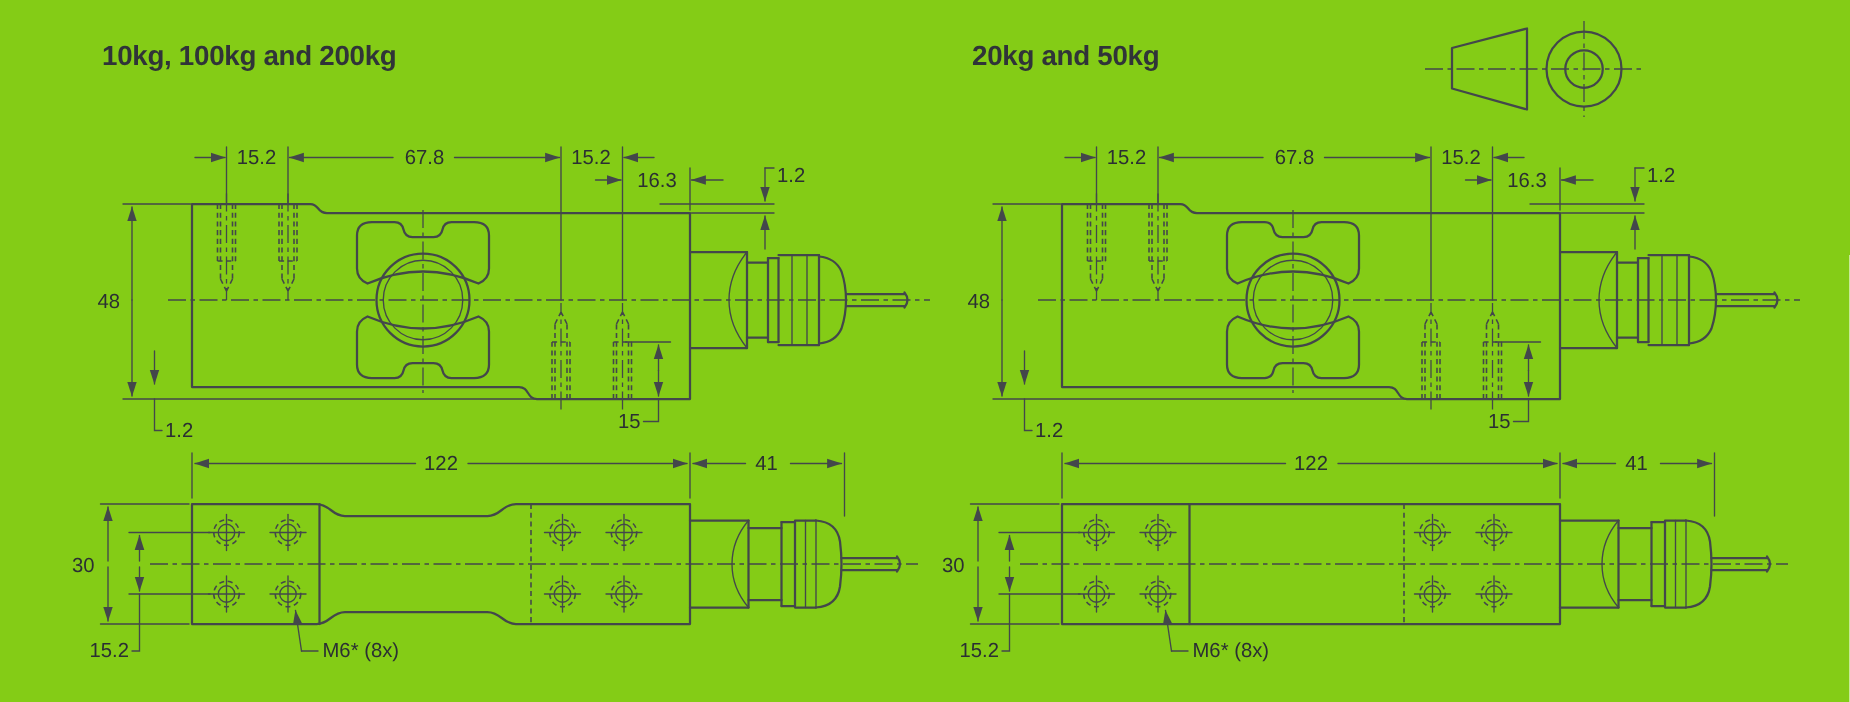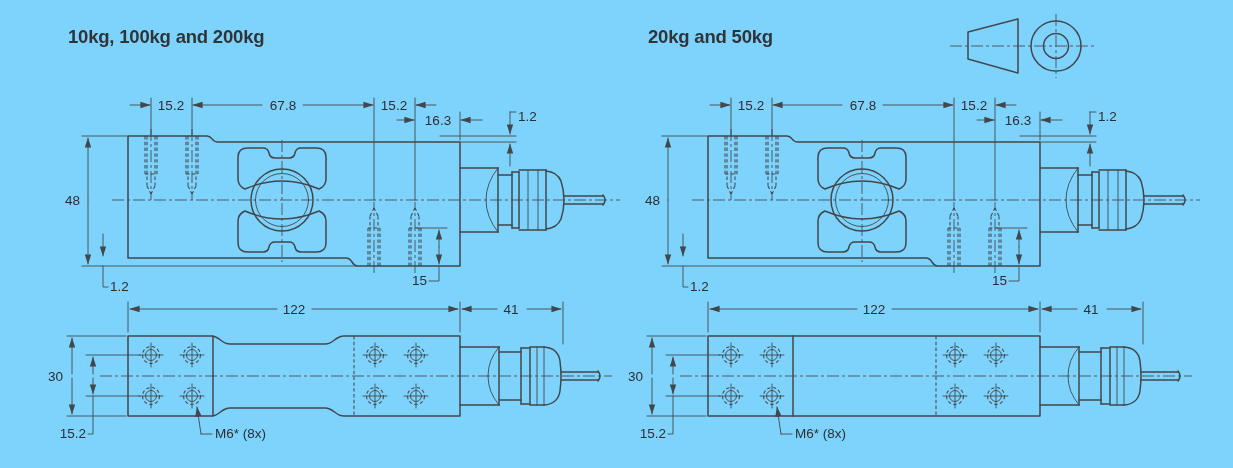--- a/index.html
+++ b/index.html
@@ -1,16 +1,16 @@
 <!DOCTYPE html>
 <html><head>
 <meta charset="utf-8">
 <style>
   html,body{margin:0;padding:0;background:#ffffff;}
-  .canvas{position:relative;width:1233px;height:468px;background:#7dd3fc;overflow:hidden;
+  .canvas{position:relative;width:1233px;height:468px;background:#84cc16;overflow:hidden;
           font-family:"Liberation Sans",sans-serif;}
   svg{display:block;}
   .ln{stroke:#43474b;stroke-width:1.5;fill:none;stroke-linejoin:round;stroke-linecap:round;}
   .tn{stroke:#43474b;stroke-width:0.9;fill:none;stroke-linecap:round;}
   .dsh{stroke:#43474b;stroke-width:1.05;fill:none;stroke-dasharray:3.4 2.4;}
   .cl{stroke:#43474b;stroke-width:0.85;fill:none;stroke-dasharray:12 3 3 3;}
   text{font-family:"Liberation Sans",sans-serif;font-size:13.5px;fill:#2b2f33;}
   .title{font-size:18.5px;font-weight:bold;fill:#303438;letter-spacing:-0.2px;}
 </style>
 </head>

